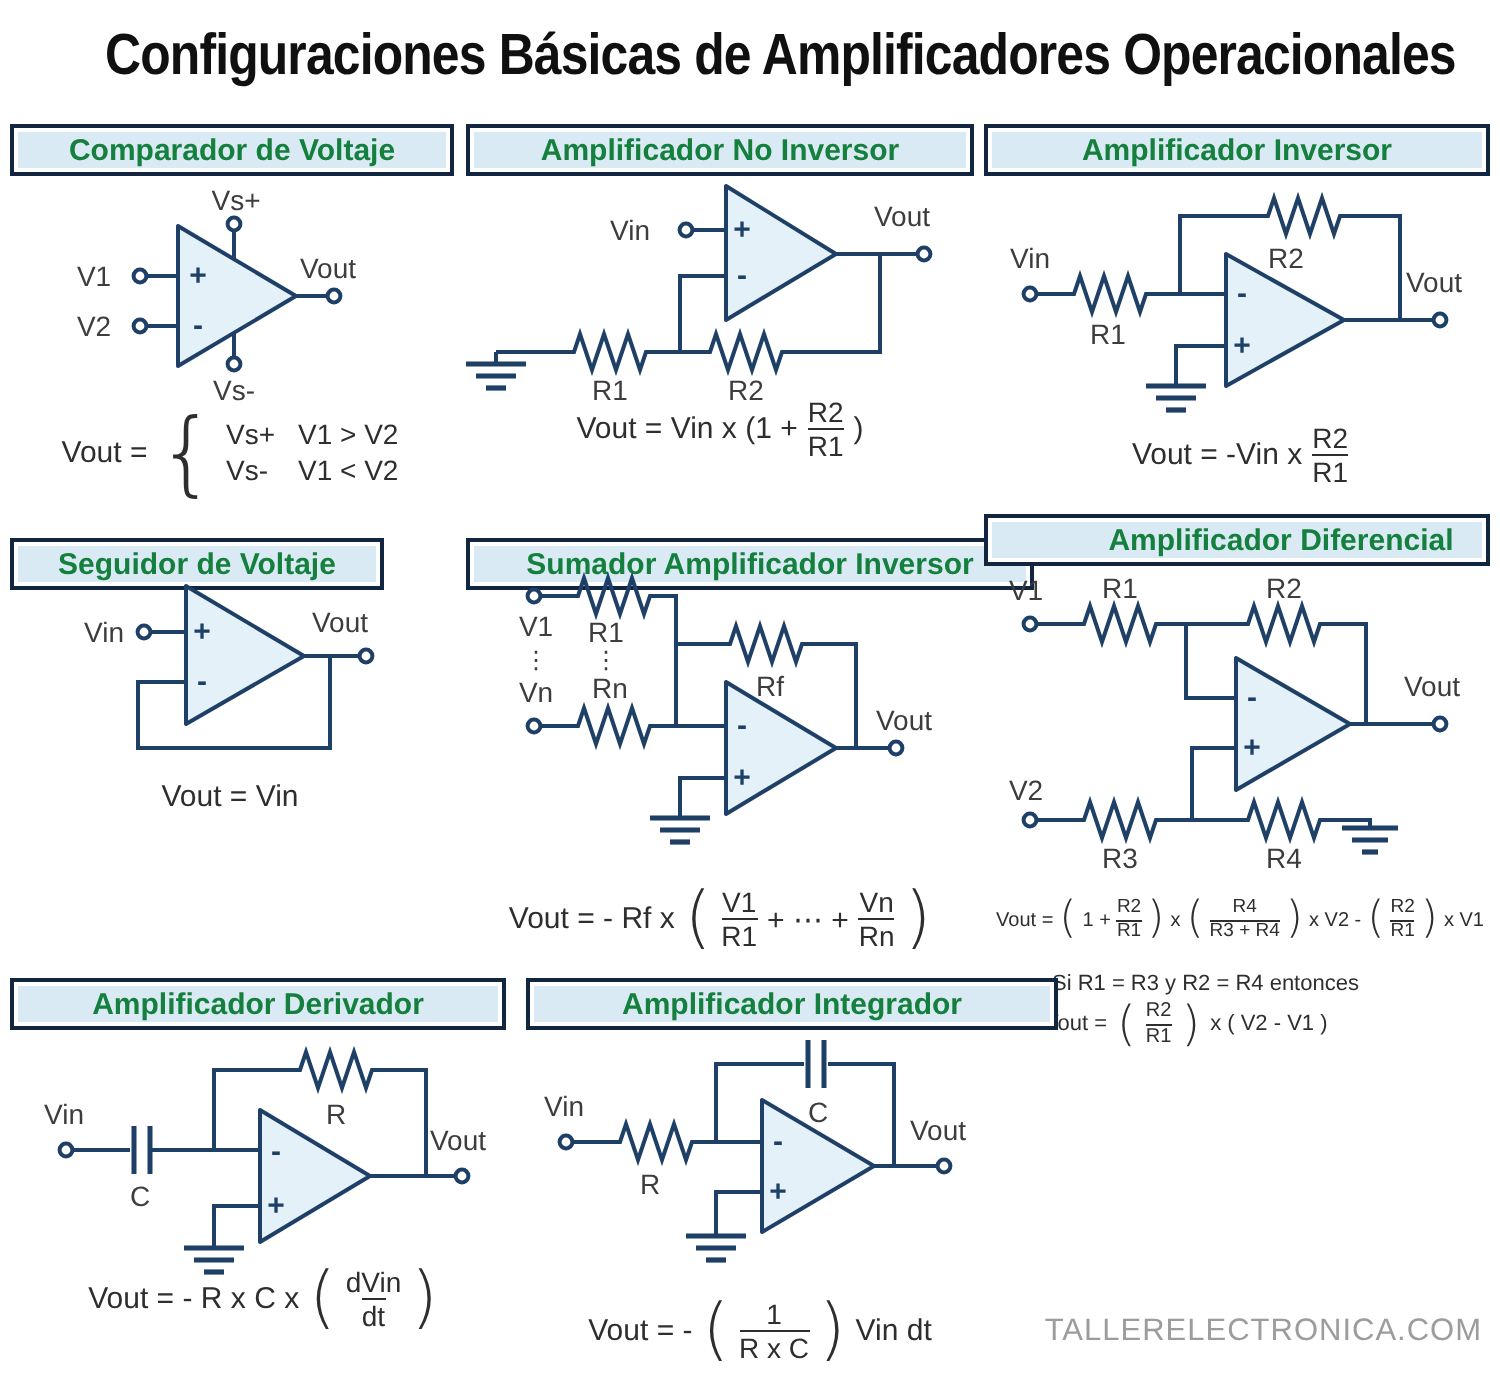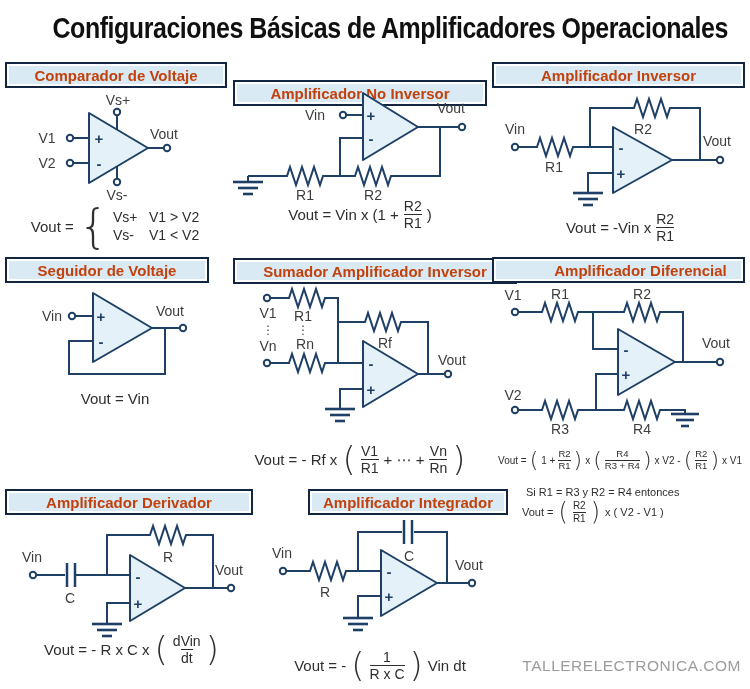--- a/index.html
+++ b/index.html
@@ -12,21 +12,21 @@
   .page-title {
     position:absolute; left:0; top:12px; width:750px; text-align:center;
     font-size:29px; font-weight:bold; color:#101010; white-space:nowrap;
     transform:scaleX(0.86); transform-origin:50% 50%; letter-spacing:-0.5px;
   }
   .panel { position:absolute; }
   .phead {
     position:absolute; height:26px; background:#d9eaf4;
     border:2px solid #122642; box-shadow: inset 0 0 0 2px #ffffff;
     display:flex; align-items:center; justify-content:center;
-    font-weight:bold; font-size:15px; color:#c2410c; white-space:nowrap;
+    font-weight:bold; font-size:15px; color:#15803d; white-space:nowrap;
   }
   svg.circ { position:absolute; left:0; display:block; }
   svg text { font-family:"Liberation Sans", sans-serif; font-size:14px; fill:#3d3d3d;
              dominant-baseline:central; text-anchor:middle; }
   svg text.pm { font-size:15px; font-weight:bold; fill:#1e3f66; }
   svg text.dots { font-size:12px; fill:#3d3d3d; }
   .wire { stroke:#1e3f66; stroke-width:2; fill:none; }
   .tri  { fill:#e4f1f9; stroke:#1e3f66; stroke-width:2; stroke-linejoin:round; }
   .term { fill:#ffffff; stroke:#1e3f66; stroke-width:2; }
   .gnd  { stroke:#1e3f66; stroke-width:2.6; fill:none; }
@@ -100,21 +100,21 @@
         </div>
         <div class="crow">
           <span class="c1">Vs-</span>
           <span>V1 &lt; V2</span>
         </div>
       </div>
     </div>
   </section>
 
   <section class="panel" style="left:230px; top:62px; width:260px; height:195px;">
-    <div class="phead" style="left:3px; top:0; width:254px;margin-top:18px;">Amplificador No Inversor</div>
+    <div class="phead" style="left:3px; top:0; width:254px;">Amplificador No Inversor</div>
     <svg class="circ" style="top:28px;" width="260" height="117" viewBox="0 0 260 117">
       <g>
           <path class="tri" d="M133 3 L133 70 L188 37 Z"></path>
         </g>
       <g>
         <path class="wire" d="M116 25 L133 25"></path>
         <path class="wire" d="M133 48 L110 48 L110 86"></path>
         <path class="wire" d="M18 86 L50 86"></path>
         <path class="wire" d="M100 86 L118 86"></path>
         <path class="wire" d="M168 86 L210 86 L210 37"></path>
@@ -188,21 +188,21 @@
     <div class="formula" style="top:149px;">
       <span>Vout = -Vin x</span>
       <span class="frac">
         <span class="num">R2</span>
         <span class="den">R1</span>
       </span>
     </div>
   </section>
 
   <section class="panel" style="left:0; top:257px; width:230px; height:165px;">
-    <div class="phead" style="left:5px; top:0; width:204px;">Seguidor de Voltaje</div>
+    <div class="phead" style="left:5px; top:12px; width:187px;">Seguidor de Voltaje</div>
     <svg class="circ" style="top:31px;" width="230" height="100" viewBox="0 0 230 100">
       <g>
           <path class="tri" d="M93 5 L93 74 L152 40 Z"></path>
         </g>
       <g>
         <path class="wire" d="M75 28 L93 28"></path>
         <path class="wire" d="M93 53 L69 53 L69 86 L165 86 L165 40"></path>
         <path class="wire" d="M152 40 L180 40"></path>
       </g>
       <circle class="term" cx="72" cy="28" r="3.2"></circle>
@@ -211,21 +211,21 @@
       <text x="170" y="23">Vout</text>
       <text class="pm" x="101" y="28">+</text>
       <text class="pm" x="101" y="53">-</text>
     </svg>
     <div class="formula" style="top:133px;">
       <span>Vout = Vin</span>
     </div>
   </section>
 
   <section class="panel" style="left:230px; top:257px; width:260px; height:228px;">
-    <div class="phead" style="left:3px; top:1px; width:284px;">Sumador Amplificador Inversor</div>
+    <div class="phead" style="left:3px; top:12px; width:284px;">Sumador Amplificador Inversor</div>
     <svg class="circ" style="top:26px;" width="260" height="160" viewBox="0 0 260 160">
       <g>
           <path class="tri" d="M133 58 L133 124 L188 91 Z"></path>
         </g>
       <g>
         <path class="wire" d="M40 15 L52 15"></path>
         <path class="wire" d="M102 15 L108 15 L108 80"></path>
         <path class="wire" d="M40 80 L52 80"></path>
         <path class="wire" d="M102 80 L133 80"></path>
         <path class="wire" d="M108 39 L128 39"></path>
@@ -404,21 +404,21 @@
       <span class="bigp">(</span>
       <span class="frac">
         <span class="num">dVin</span>
         <span class="den">dt</span>
       </span>
       <span class="bigp">)</span>
     </div>
   </section>
 
   <section class="panel" style="left:263px; top:489px; width:234px; height:200px;">
-    <div class="phead" style="left:0; top:0; width:200px;margin-left:45px;">Amplificador Integrador</div>
+    <div class="phead" style="left:0; top:0; width:266px;">Amplificador Integrador</div>
     <svg class="circ" style="top:26px;" width="234" height="130" viewBox="0 0 234 130">
       <g>
           <path class="tri" d="M118 35 L118 101 L174 68 Z"></path>
         </g>
       <g>
         <path class="wire" d="M23 56 L40 56"></path>
         <path class="wire" d="M90 56 L118 56"></path>
         <path class="wire" d="M95 56 L95 17 L139 17"></path>
         <path class="wire" d="M151 17 L184 17 L184 68"></path>
         <path class="wire" d="M174 68 L206 68"></path>

